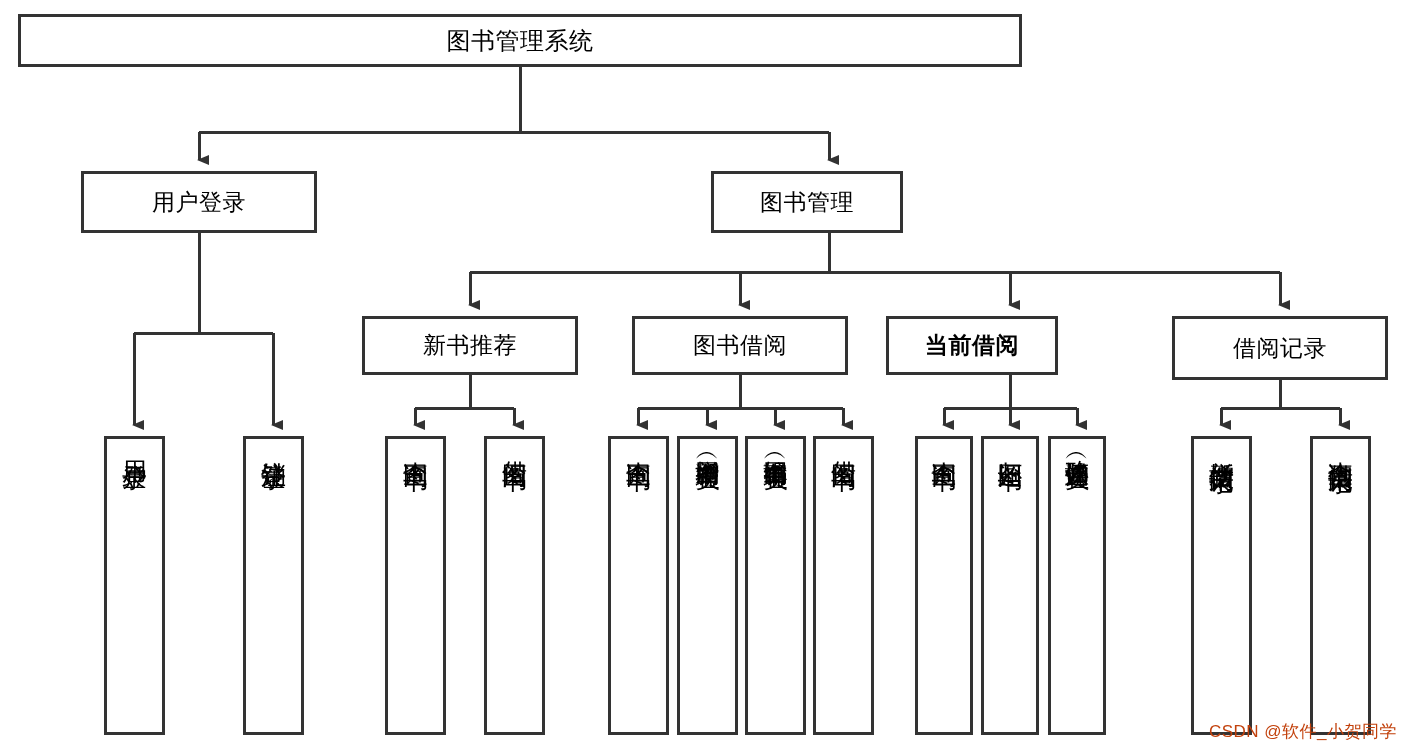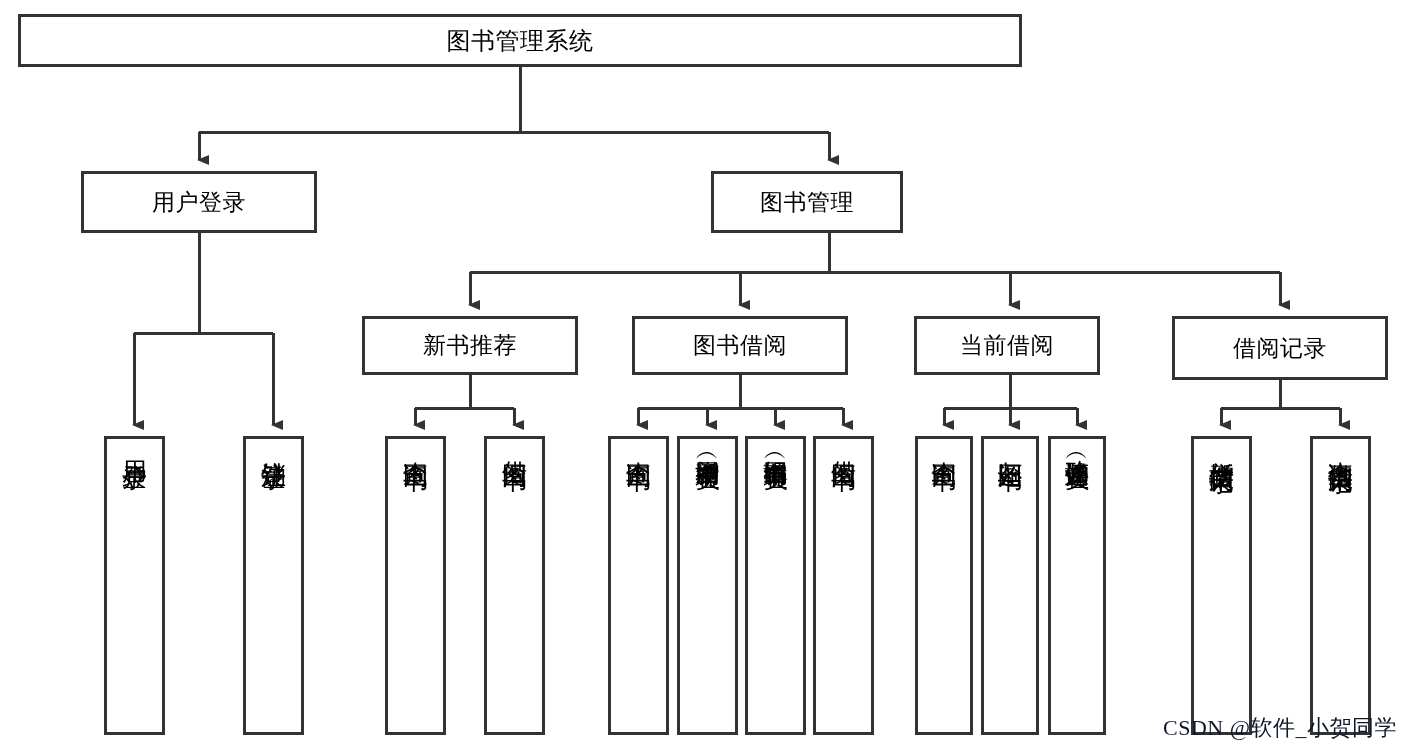--- a/index.html
+++ b/index.html
@@ -59,25 +59,25 @@
   }
   .node.vert.small .label {
     font-size: 24px;
     letter-spacing: 1px;
   }
   .node.root .label { font-size: 24px; }
   .watermark {
     position: absolute;
     right: 8px;
     bottom: 4px;
-    font-size: 22px;
-    color: #0f172a;
+    font-size: 17px;
+    color: #c2410c;
     letter-spacing: 0.5px;
     white-space: nowrap;
-    font-family: Liberation Serif, serif;
+    font-family: Liberation Sans, sans-serif;
   }
 </style>
 </head>
 <body>
 
 <div id="canvas">
 
   <svg id="edges" viewBox="0 0 1405 747" width="1405" height="747" xmlns="http://www.w3.org/2000/svg">
     <defs>
       <marker id="arw" markerWidth="10" markerHeight="12" refX="5" refY="10" orient="auto" markerUnits="userSpaceOnUse">
@@ -139,21 +139,21 @@
   <div class="node horiz" style="left:711px; top:171px; width:192px; height:62px;">
     <span class="label">图书管理</span>
   </div>
 
   <div class="node horiz" style="left:362px; top:316px; width:216px; height:59px;">
     <span class="label">新书推荐</span>
   </div>
   <div class="node horiz" style="left:632px; top:316px; width:216px; height:59px;">
     <span class="label">图书借阅</span>
   </div>
-  <div class="node horiz" style="left:914px; top:316px; width:186px; height:59px;">
+  <div class="node horiz" style="left:886px; top:316px; width:172px; height:59px;font-weight:bold;">
     <span class="label">当前借阅</span>
   </div>
   <div class="node horiz" style="left:1172px; top:316px; width:216px; height:64px;">
     <span class="label">借阅记录</span>
   </div>
 
   <div class="node vert" style="left:104px; top:436px; width:61px; height:299px;">
     <span class="label">用户登录</span>
   </div>
   <div class="node vert" style="left:243px; top:436px; width:61px; height:299px;">

